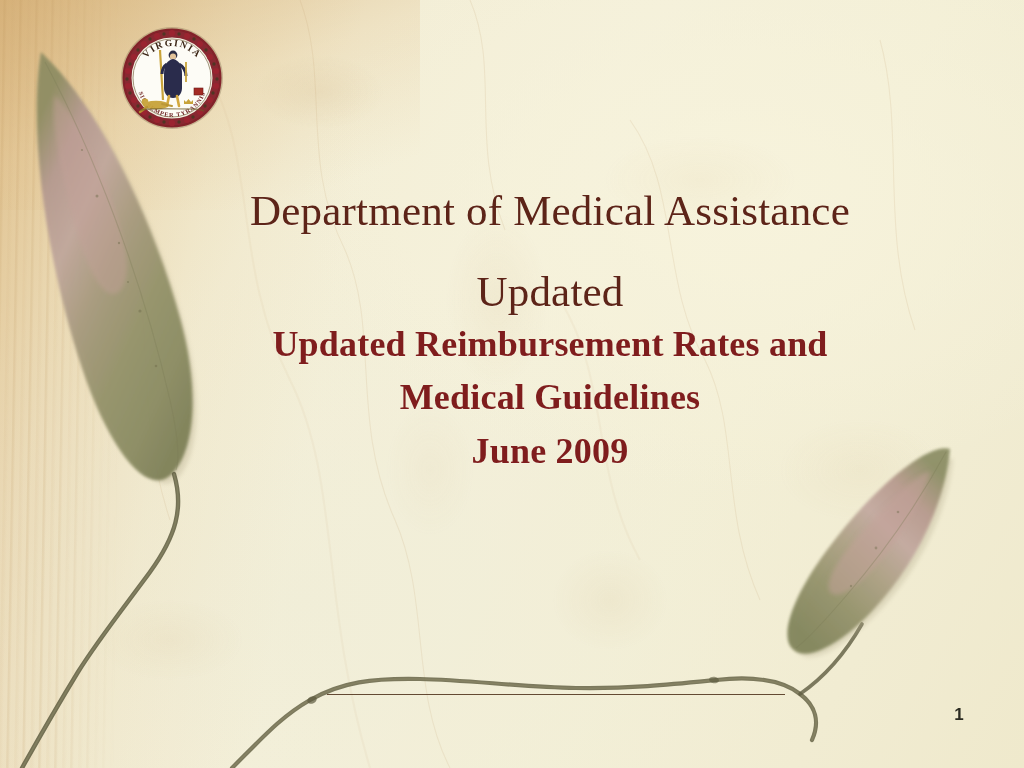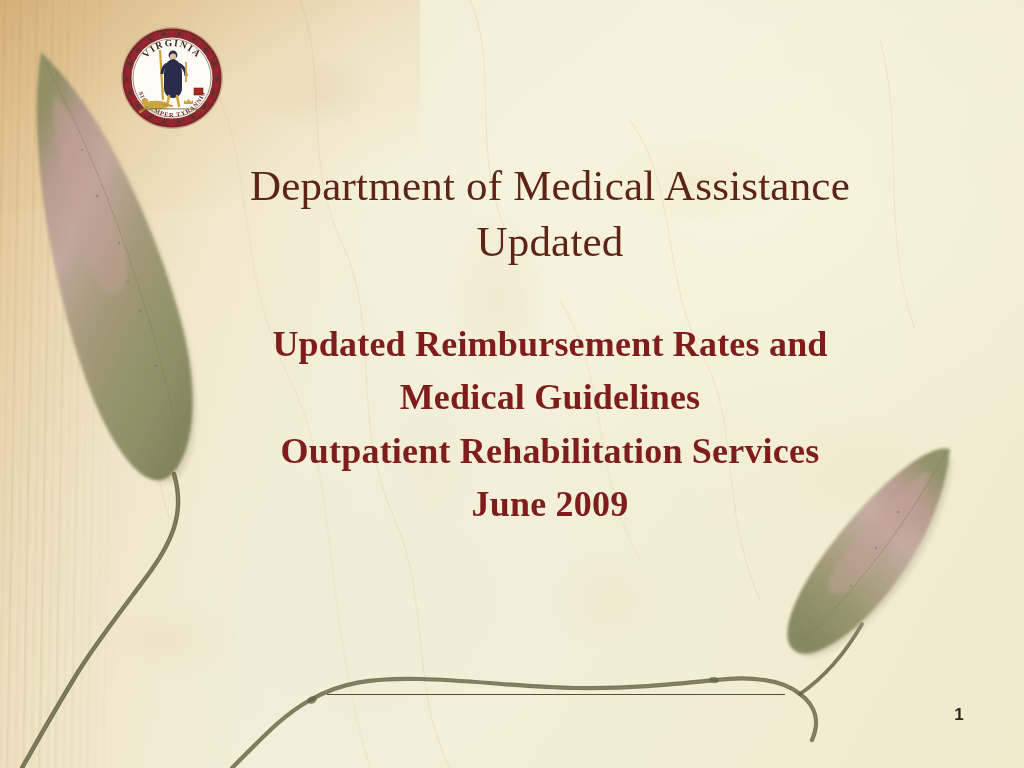--- a/index.html
+++ b/index.html
@@ -110,20 +110,21 @@
     width: 800px;
     text-align: center;
     color: #5d2418;
   }
   .title-line {
     font-size: 43px;
     line-height: 1.30;
     font-weight: 400;
     letter-spacing: 0.2px;
     text-shadow: 0 1px 0 rgba(255,255,255,0.25);
+    margin-top: 25px;
   }
 
   .body-block {
     position: absolute;
     left: 150px;
     top: 318px;
     width: 800px;
     text-align: center;
     color: #7f1d1d;
   }
@@ -376,21 +377,20 @@
   </svg>
 
   <div class="title-block">
     <div class="title-line">Department of Medical Assistance</div>
     <div class="title-line">Updated</div>
   </div>
 
   <div class="body-block">
     <div class="body-line">Updated Reimbursement Rates and</div>
     <div class="body-line">Medical Guidelines</div>
-    <div class="body-line">Outpatient Rehabilitation Services</div>
     <div class="body-line">June 2009</div>
   </div>
 
   <div class="url-rule"></div>
 
   <div class="slide-number">1</div>
 
 </div>
 
 </body></html>

